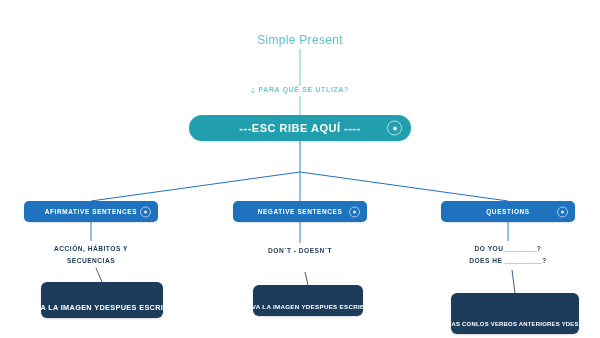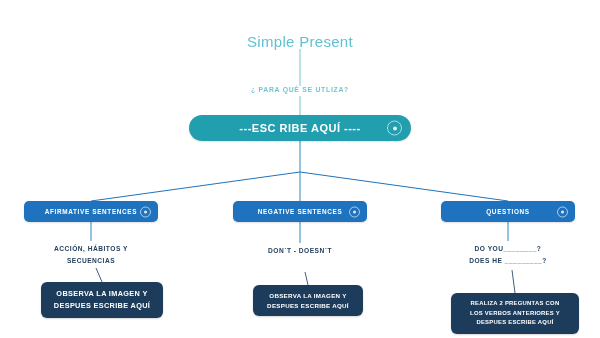--- a/index.html
+++ b/index.html
@@ -26,21 +26,21 @@
     height: 338px;
     pointer-events: none;
   }
 
   
   .root-title {
     position: absolute;
     left: 0; right: 0;
     top: 33px;
     text-align: center;
-    font-size: 15px;
+    font-size: 12px;
     font-weight: 400;
     letter-spacing: 0.3px;
     color: #5FC2CE;
     white-space: nowrap;
   }
 
   
   .branch-label {
     position: absolute;
     left: 0; right: 0;
@@ -140,22 +140,22 @@
   #caption-questions   { left: 441px; top: 243px; width: 134px; }
 
   .caption .cap-line { display: block; white-space: nowrap; }
 
   
   .dark-box {
     position: absolute;
     background: #1D3C5C;
     border-radius: 6px;
     display: flex;
-    flex-direction: column;
-    align-items: center;
+    flex-direction: row;
+    align-items: flex-end;
     justify-content: center;
     box-shadow: 0 1px 2px rgba(0,0,0,0.16);
     padding: 4px 6px;
   }
   .dark-box .box-line {
     display: block;
     font-size: 7.3px;
     font-weight: 700;
     letter-spacing: 0.35px;
     line-height: 12px;

